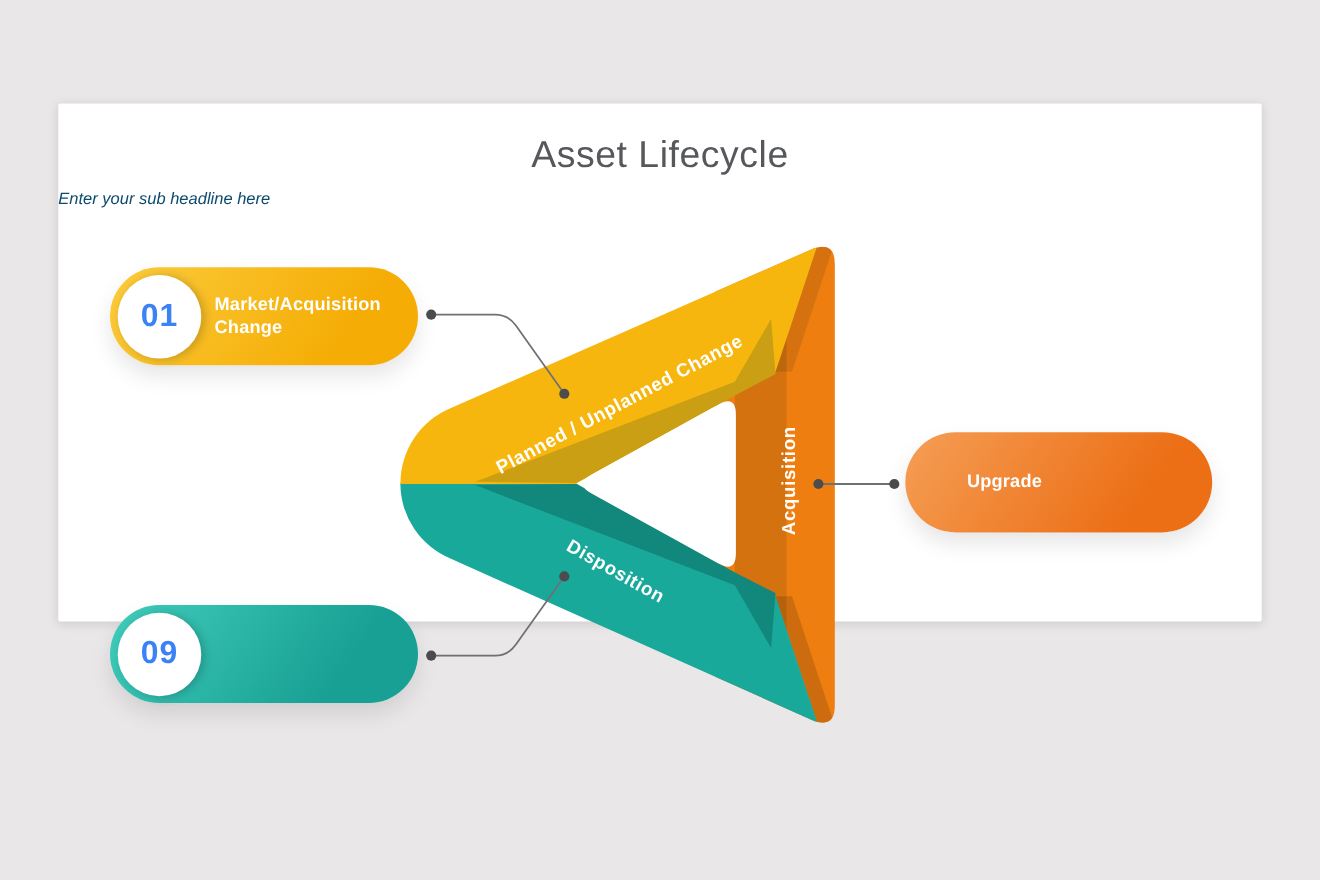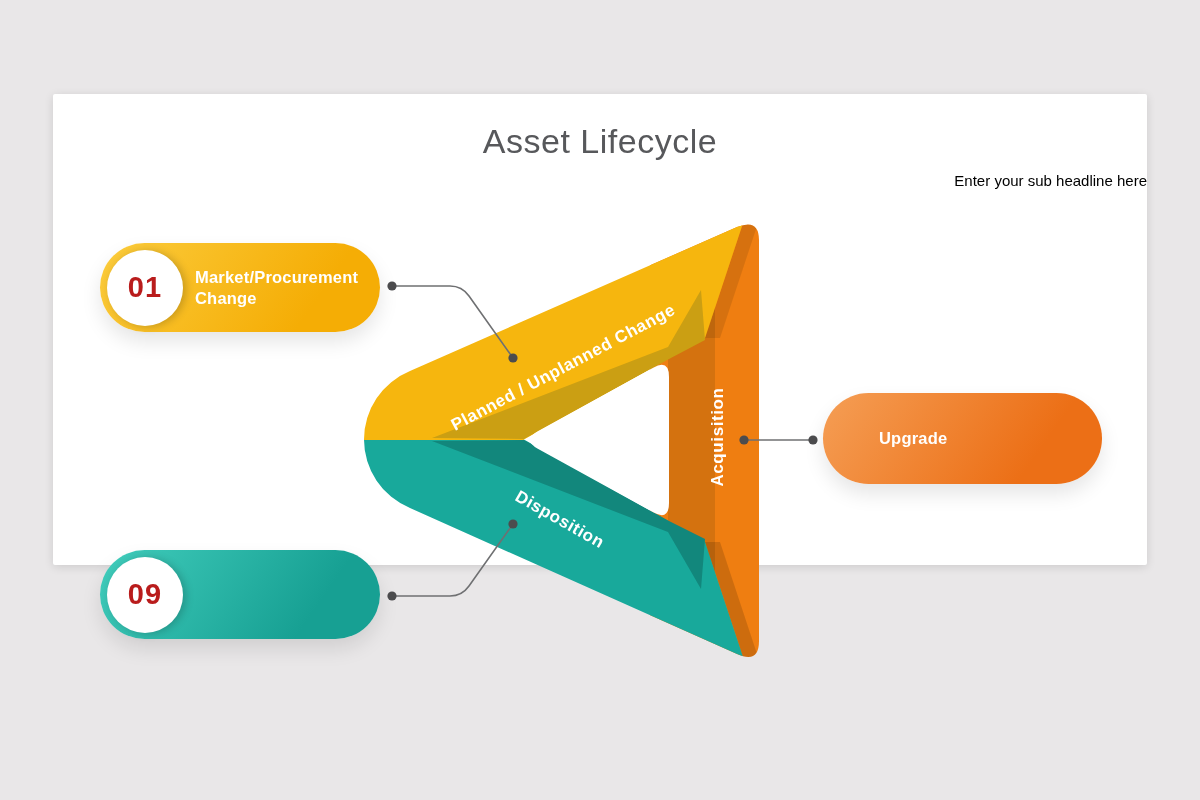--- a/index.html
+++ b/index.html
@@ -13,39 +13,39 @@
     background:#ffffff;border-radius:2px;
     box-shadow:0 2px 10px rgba(0,0,0,0.12);
   }
   .title{
     position:absolute;left:0;top:28px;width:100%;
     text-align:center;font-size:34px;font-weight:400;color:#57585b;
     letter-spacing:0.5px;
   }
   .subtitle{
     position:absolute;left:0;top:78px;width:100%;
-    text-align:right;font-size:15px;color:#000000;
+    text-align:left;font-size:15px;color:#0c4a6e;font-style:italic;
   }
   svg.overlay{position:absolute;left:0;top:0;width:1200px;height:800px;}
   .band-label{
     font-family:"Liberation Sans", sans-serif;
     font-size:17px;font-weight:bold;fill:#ffffff;letter-spacing:0.6px;
   }
   .connector{fill:none;stroke:#6f7072;stroke-width:1.6px;}
   .dot{fill:#4c4c4e;}
   .pill{
     position:absolute;border-radius:48px;display:flex;align-items:center;
     box-shadow:0 10px 20px rgba(0,0,0,0.10);
   }
   .pill-circle{
     position:absolute;left:7px;top:50%;transform:translateY(-50%);
     width:76px;height:76px;border-radius:50%;background:#ffffff;
     box-shadow:3px 1px 9px rgba(0,0,0,0.20);
     display:flex;align-items:center;justify-content:center;
-    font-size:29px;font-weight:bold;color:#b91c1c;letter-spacing:1px;
+    font-size:29px;font-weight:bold;color:#3b82f6;letter-spacing:1px;
   }
   .pill-label{
     margin-left:95px;color:#ffffff;font-size:16.5px;font-weight:bold;
     line-height:21px;letter-spacing:0.2px;
   }
   #pill-1{left:100px;top:243px;width:280px;height:89px;}
   #pill-2{left:823px;top:393px;width:279px;height:91px;}
   #pill-3{left:100px;top:550px;width:280px;height:89px;}
   #pill-2 .pill-label{margin-left:56px;}
 </style>
@@ -101,21 +101,21 @@
     <circle class="dot" cx="392" cy="596" r="4.6"></circle>
     <circle class="dot" cx="513" cy="524" r="4.6"></circle>
   </g>
 </svg>
 
 <div class="pill" id="pill-1" style="background: linear-gradient(125deg, rgb(251, 204, 61) 0%, rgb(245, 173, 5) 75%);">
   <div class="pill-circle">
     <span>01</span>
   </div>
   <div class="pill-label">
-    <div>Market/Procurement</div>
+    <div>Market/Acquisition</div>
     <div>Change</div>
   </div>
 </div>
 
 <div class="pill" id="pill-2" style="background: linear-gradient(125deg, rgb(245, 158, 85) 0%, rgb(236, 111, 22) 75%);">
   <div class="pill-label">
     <div>Upgrade</div>
     <div></div>
   </div>
 </div>

